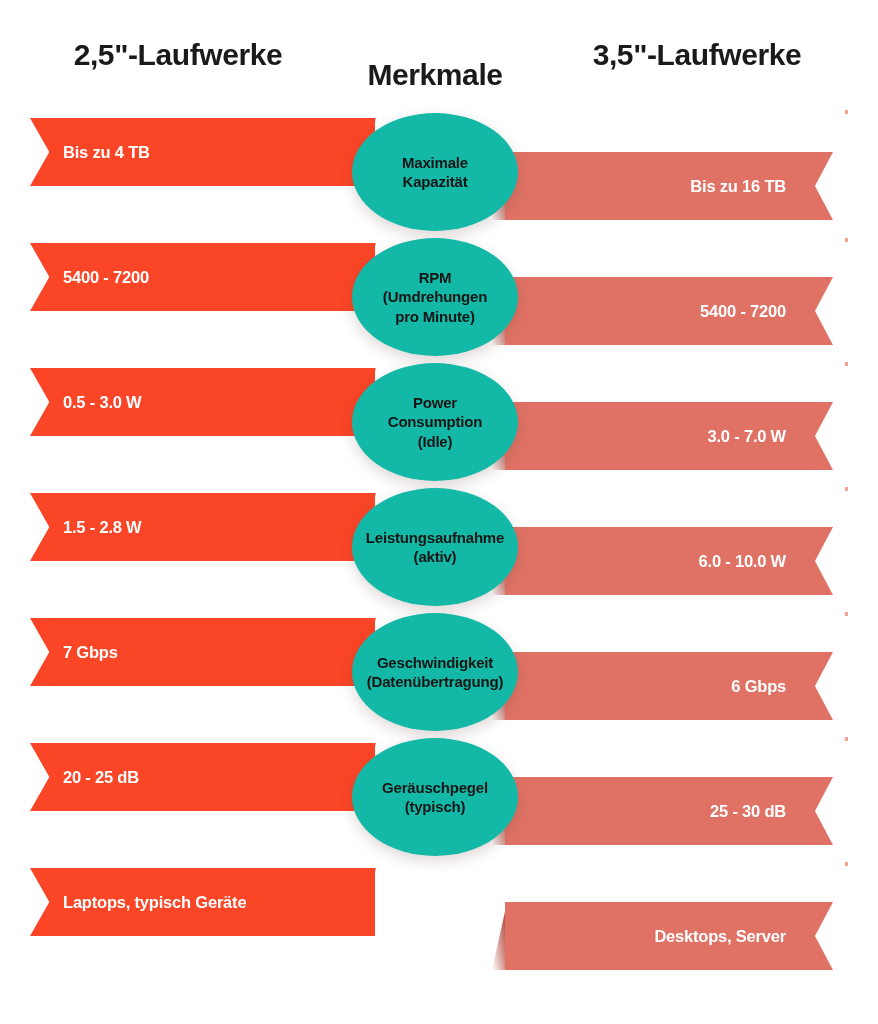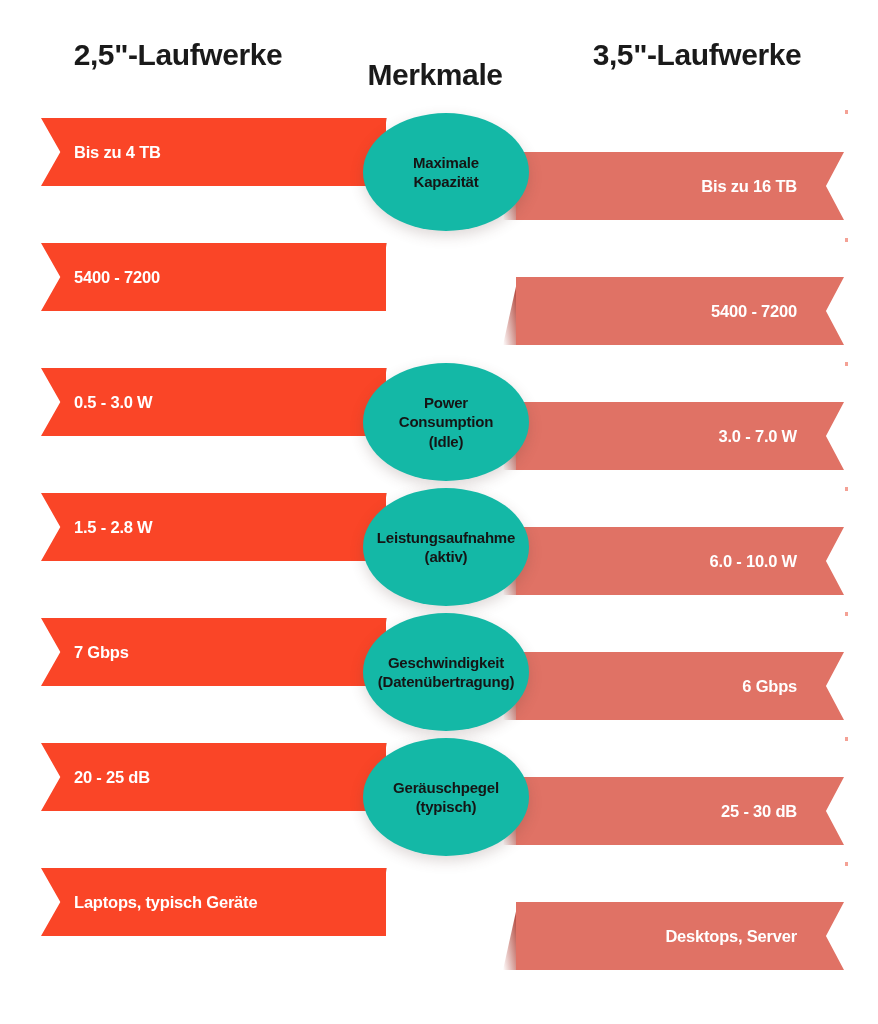--- a/index.html
+++ b/index.html
@@ -35,21 +35,21 @@
     text-align: center;
     white-space: nowrap;
   }
   .header-left   { left: 18px;  width: 320px; }
   .header-center { left: 352px; width: 166px; margin-top: 20px; }
   .header-right  { left: 532px; width: 330px; }
 
   
   .row {
     position: absolute;
-    left: 11px;
+    left: 0;
     width: 849px;
     height: 125px;
   }
 
   
   .ribbon-left {
     position: absolute;
     left: 30px;
     top: 8px;
     width: 345px;
@@ -167,20 +167,25 @@
 Kapazität</div>
       </div>
     </div>
     <div class="row" style="top: 235px;">
       <div class="fold-left"></div>
       <div class="fold-right"></div>
       <div class="ribbon-left"></div>
       <div class="ribbon-right"></div>
       <div class="ribbon-text text-left">5400 - 7200</div>
       <div class="ribbon-text text-right">5400 - 7200</div>
+      <div class="ellipse">
+        <div class="ellipse-label">RPM
+(Umdrehungen
+pro Minute)</div>
+      </div>
     </div>
     <div class="row" style="top: 360px;">
       <div class="fold-left"></div>
       <div class="fold-right"></div>
       <div class="ribbon-left"></div>
       <div class="ribbon-right"></div>
       <div class="ribbon-text text-left">0.5 - 3.0 W</div>
       <div class="ribbon-text text-right">3.0 - 7.0 W</div>
       <div class="ellipse">
         <div class="ellipse-label">Power

